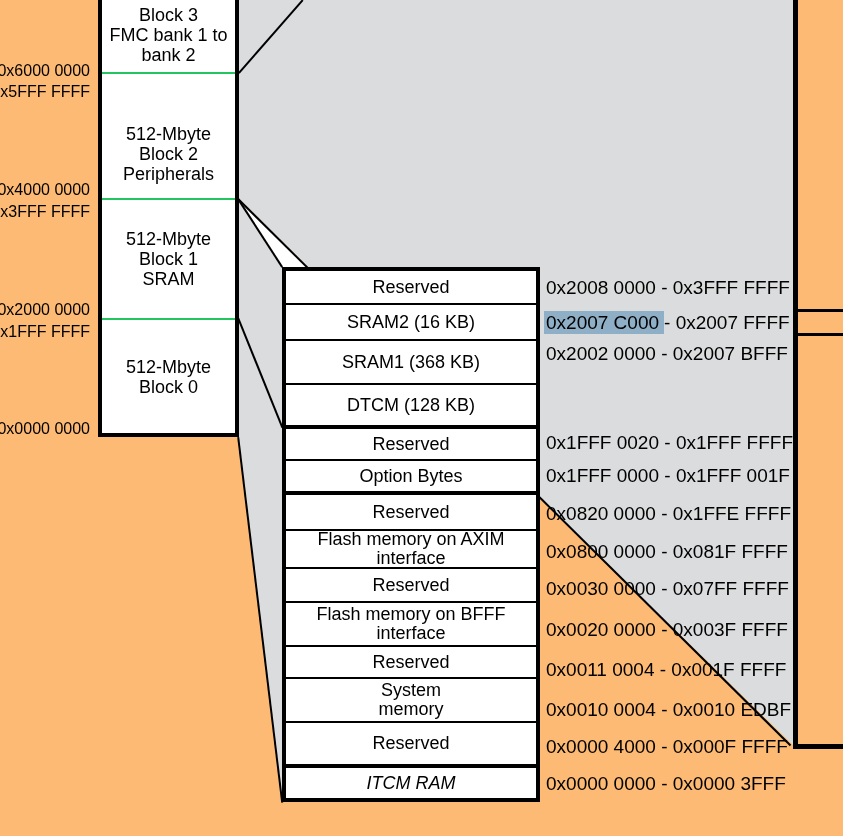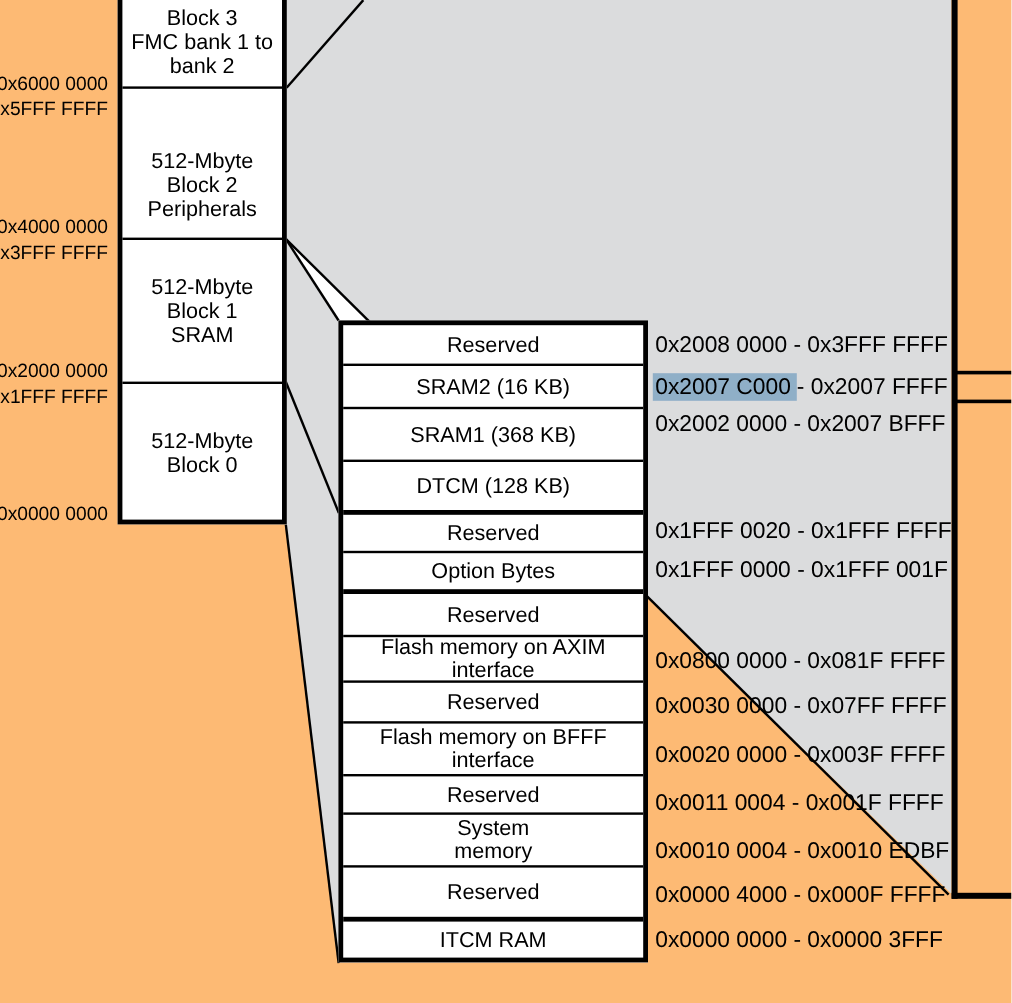--- a/index.html
+++ b/index.html
@@ -23,36 +23,36 @@
   .l3{left:238px;top:197.8px;width:81px;transform:rotate(57.1deg);}
   .l4{left:238px;top:316.8px;width:118px;transform:rotate(68deg);}
   .l5{left:238px;top:435.8px;width:368px;transform:rotate(83.13deg);}
   
   .ovcol{
     position:absolute;left:98px;top:-44px;width:141px;height:481px;
     box-sizing:border-box;border:4px solid #000;background:#fff;
   }
   .ovblock{box-sizing:border-box;display:flex;align-items:center;justify-content:center;
     text-align:center;font-size:18px;line-height:20px;white-space:pre-line;}
-  .ovblock + .ovblock{border-top:2px solid #000000;}
+  .ovblock + .ovblock{border-top:2px solid #22c55e;}
   .ovb3{height:112px;align-items:flex-end;padding-bottom:7px;}
   .ovb2{height:126px;align-items:flex-start;padding-top:50px;}
   .ovb1{height:120px;}
   .ovb0{height:115px;}
   
   .laddr{position:absolute;right:753px;height:18px;line-height:18px;font-size:16px;white-space:nowrap;}
   
   .dtable{
     position:absolute;left:282px;top:267px;width:258px;height:535px;
     box-sizing:border-box;border:4px solid #000;background:#fff;
   }
   .trow{box-sizing:border-box;border-bottom:2px solid #000;display:flex;align-items:center;
     justify-content:center;overflow:hidden;}
   .trow.bb4{border-bottom-width:4px;}
-  .trow.bb0{border-bottom:none;}
+  .trow.bb0{border-bottom:none;font-style:italic;}
   .trow .lbl{font-size:18px;line-height:19px;text-align:center;white-space:pre-line;}
   
   .raddr{position:absolute;left:546px;height:22px;line-height:22px;font-size:19px;white-space:nowrap;}
   .hl{background:#8fafc7;padding:1px 5px 1px 2px;margin-left:-2px;}
   
   .vborder{position:absolute;left:793px;top:0;width:4.5px;height:749px;background:#000;}
   .hthick{position:absolute;left:793px;top:744px;width:50px;height:5px;background:#000;}
   .thin-r{position:absolute;left:797px;width:46px;height:2.6px;background:#000;}
   .tr1{top:309px;} .tr2{top:333px;}
 </style>
@@ -138,20 +138,21 @@
     <div class="trow bb0" style="height:30px">
         <span class="lbl">ITCM RAM</span>
       </div>
   </div>
 
   <span class="raddr" style="top:277px">0x2008 0000 - 0x3FFF FFFF</span>
   <span class="raddr" style="top:312px"><span class="hl">0x2007 C000</span><span>- 0x2007 FFFF</span></span>
   <span class="raddr" style="top:343px">0x2002 0000 - 0x2007 BFFF</span>
   <span class="raddr" style="top:432px">0x1FFF 0020 - 0x1FFF FFFF</span>
   <span class="raddr" style="top:465px">0x1FFF 0000 - 0x1FFF 001F</span>
+  <span class="raddr" style="top:503px">0x0820 0000 - 0x1FFE FFFF</span>
   <span class="raddr" style="top:541px">0x0800 0000 - 0x081F FFFF</span>
   <span class="raddr" style="top:578px">0x0030 0000 - 0x07FF FFFF</span>
   <span class="raddr" style="top:619px">0x0020 0000 - 0x003F FFFF</span>
   <span class="raddr" style="top:659px">0x0011 0004 - 0x001F FFFF</span>
   <span class="raddr" style="top:699px">0x0010 0004 - 0x0010 EDBF</span>
   <span class="raddr" style="top:736px">0x0000 4000 - 0x000F FFFF</span>
   <span class="raddr" style="top:773px">0x0000 0000 - 0x0000 3FFF</span>
 
   <div class="vborder"></div>
   <div class="hthick"></div>

